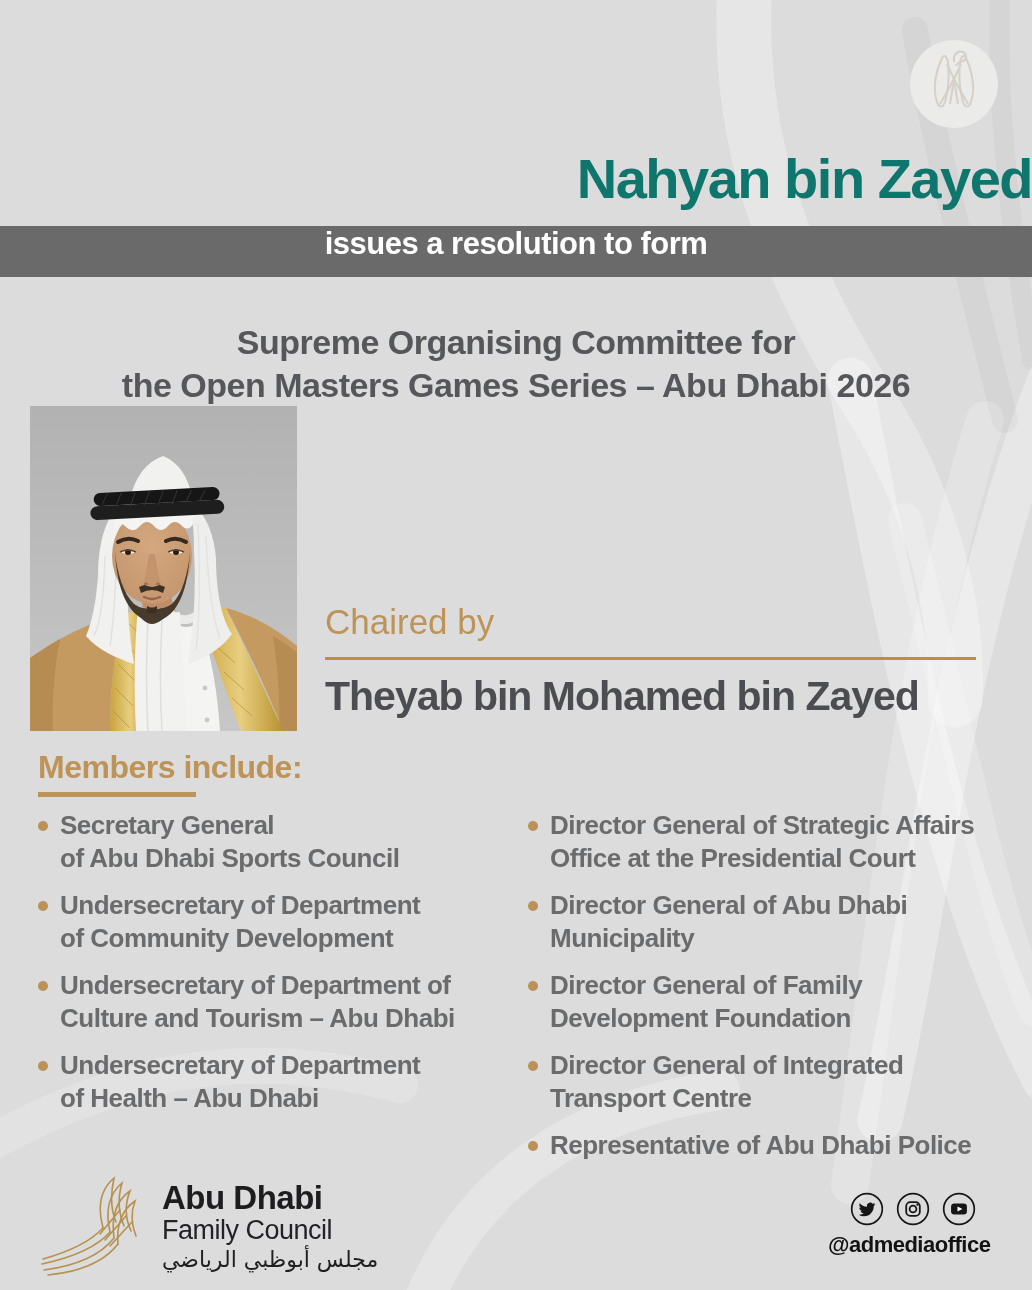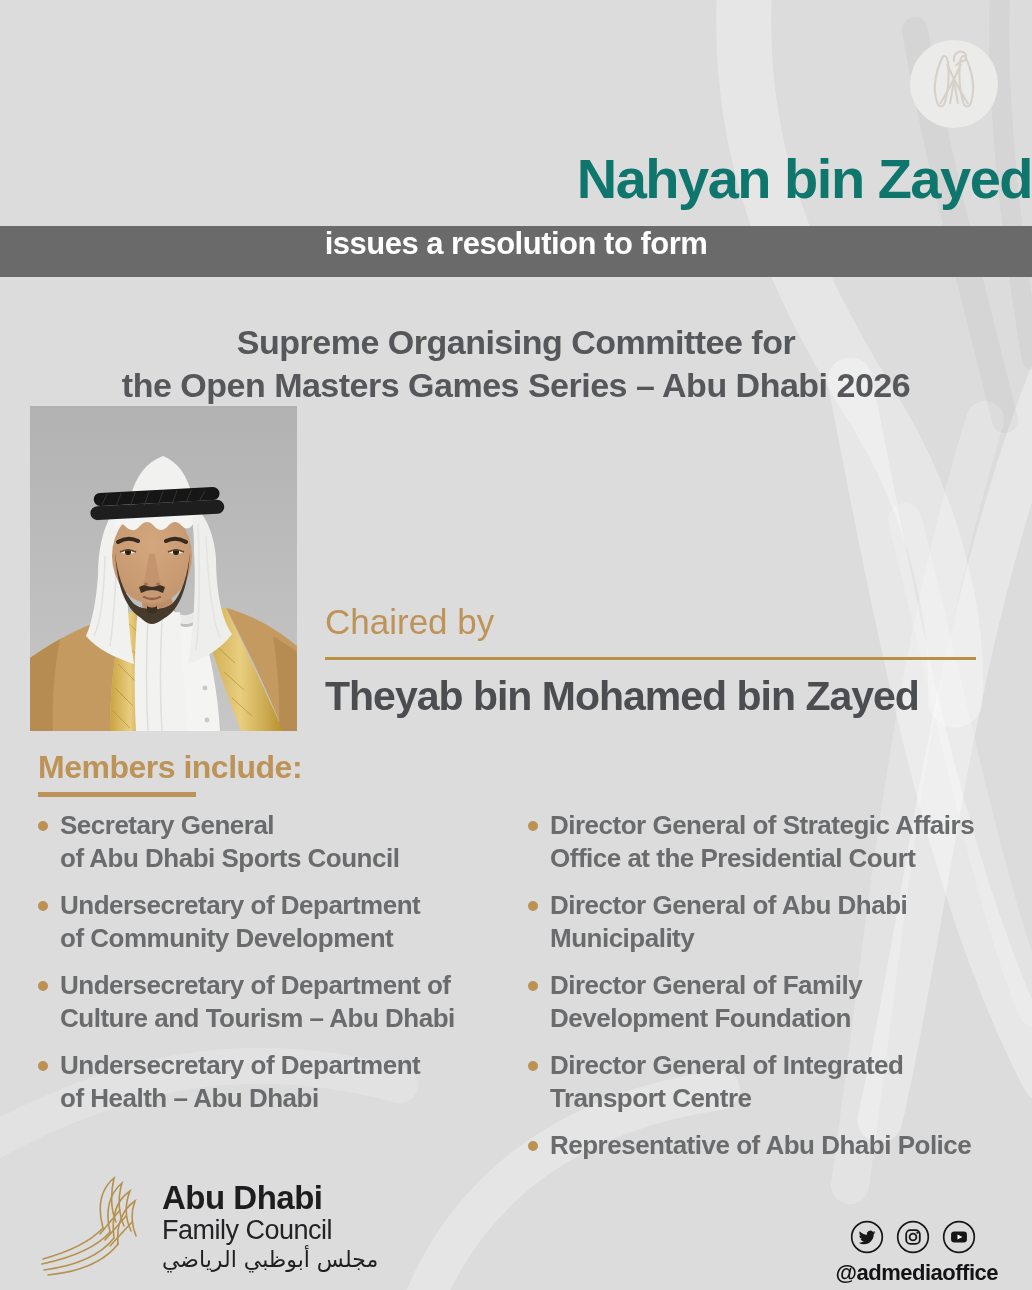--- a/index.html
+++ b/index.html
@@ -43,21 +43,21 @@
   .col-right{flex:1;}
   .member{display:flex;margin:0 0 14px 0;color:#6a6b6d;font-size:26px;font-weight:bold;line-height:33px;letter-spacing:-0.5px;}
   .dot{flex:none;width:10px;height:10px;border-radius:50%;background:#bb9155;margin:12px 12px 0 0;}
   .member-text{white-space:pre-line;}
   
   .adsc{position:absolute;left:40px;top:1176px;display:flex;align-items:flex-start;}
   .adsc-text{margin-left:4px;padding-top:4px;}
   .adsc-en1{font-size:33px;font-weight:bold;color:#1d1d1f;line-height:35px;letter-spacing:-0.5px;}
   .adsc-en2{font-size:27px;font-weight:400;color:#232327;line-height:30px;letter-spacing:-0.5px;}
   .adsc-ar{font-size:22px;color:#1f1f22;font-family:"DejaVu Sans",sans-serif;line-height:30px;}
-  .social{position:absolute;left:828px;top:1220px;width:170px;text-align:right;}
+  .social{position:absolute;left:828px;top:1192px;width:170px;text-align:left;}
   .social-icons{display:flex;justify-content:center;gap:12px;}
   .social-btn{width:34px;height:34px;display:block;cursor:pointer;}
   .social-handle{margin-top:6px;font-size:22px;font-weight:bold;color:#131315;letter-spacing:-0.5px;}
 </style>
 </head>
 <body>
 
 <div class="poster">
 
   <svg class="watermark" viewBox="0 0 1032 1290" aria-hidden="true">

